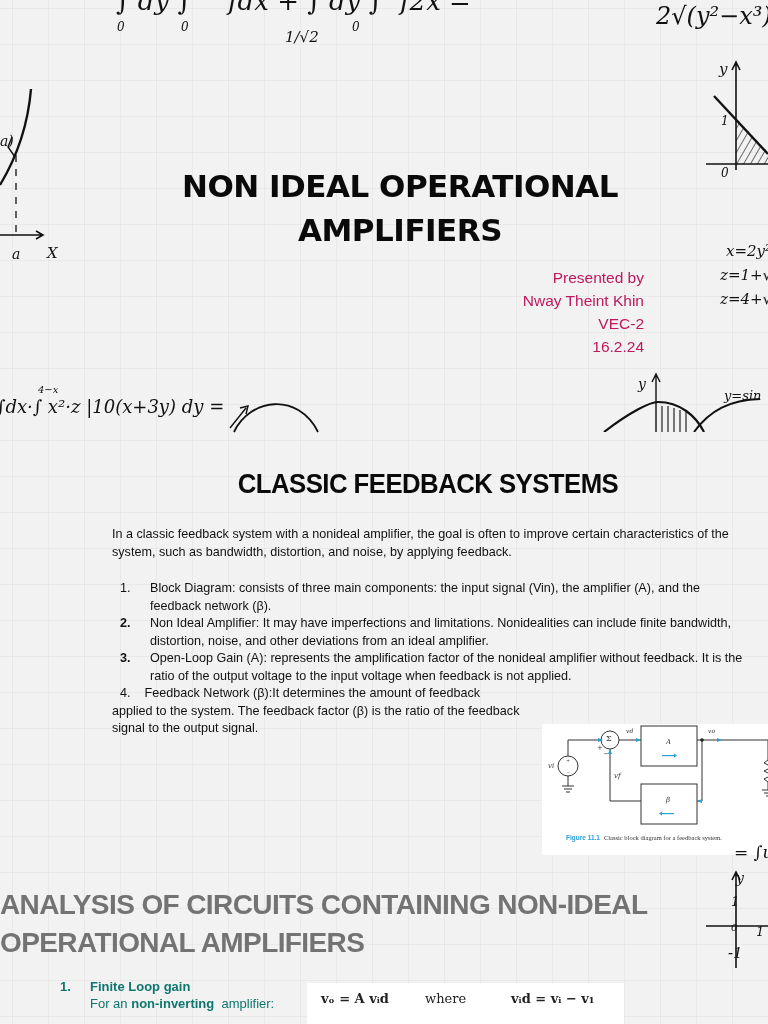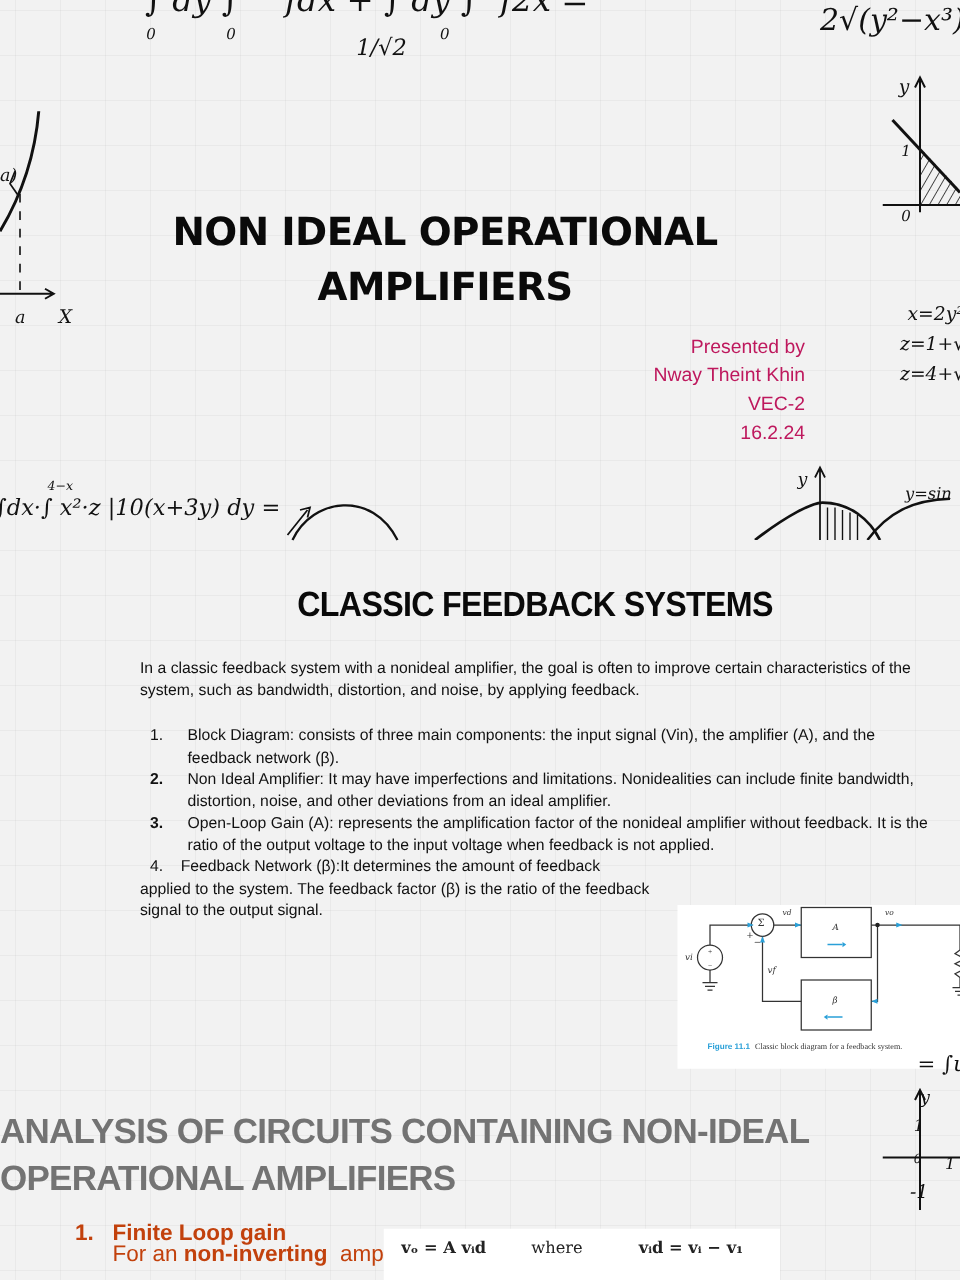--- a/index.html
+++ b/index.html
@@ -18,21 +18,21 @@
   .slide1 { top: 0; height: 432px; }
   .slide2 { top: 432px; height: 428px; margin-left: 44px; }
   .slide3 { top: 860px; height: 164px; }
 
   .deco { position: absolute; pointer-events: none; }
   .hand { font-family: "DejaVu Serif", serif; font-style: italic; color: #111; position: absolute; white-space: nowrap; }
 
   .title1 {
     position: absolute; left: 0; width: 712px; top: 164px;
     text-align: center; font-family: "DejaVu Sans", sans-serif;
-    font-weight: bold; font-size: 31px; line-height: 44px; letter-spacing: -0.5px; color: #0a0a0a;
+    font-weight: bold; font-size: 31px; line-height: 44px; letter-spacing: -0.5px; color: #0a0a0a; padding-left: 44px;
   }
   .presenter {
     position: absolute; right: 124px; top: 266px; text-align: right;
     font-family: "Liberation Sans", sans-serif; font-size: 15.5px; line-height: 23px; color: #be185d;
   }
 
   .title2 {
     position: absolute; left: 0; width: 768px; top: 36px; text-align: center;
     font-family: "Liberation Sans", sans-serif; font-weight: bold; font-size: 28px;
     letter-spacing: -0.6px; transform: scaleX(0.92); color: #0a0a0a;
@@ -59,21 +59,21 @@
   }
   .caption .fig { color: #2aa0d8; font-family: "Liberation Sans", sans-serif; font-weight: bold; margin-right: 4px; }
 
   .title3 {
     position: absolute; left: 0; width: 768px; top: 26px; text-align: left;
     font-family: "Liberation Sans", sans-serif; font-weight: bold; font-size: 28px; line-height: 38px;
     letter-spacing: -0.6px; color: #737373;
   }
   .sec-item {
     position: absolute; left: 60px; top: 118px; font-family: "Liberation Sans", sans-serif;
-    font-size: 18px; line-height: 17px; color: #c2410c;
+    font-size: 13px; line-height: 17px; color: #0f766e;
   }
   .sec-item .num { font-weight: bold; display: inline-block; width: 30px; }
   .sec-item .head { font-weight: bold; }
   .sec-item .line2 { padding-left: 30px; }
   .sec-item .line2 b { font-weight: bold; }
   .formula {
     position: absolute; left: 307px; top: 123px; width: 317px; height: 50px; background: #fff;
     font-family: "DejaVu Serif", serif; font-size: 13px; color: #222;
   }
   .formula span { position: absolute; top: 8px; white-space: nowrap; }
@@ -81,21 +81,21 @@
 </head>
 <body>
 
 <section class="slide slide1">
 
   <div class="hand" style="left:116px; top:-14px; font-size:26px;">∫ dy ∫</div>
   <div class="hand" style="left:228px; top:-14px; font-size:26px;">fdx + ∫ dy ∫</div>
   <div class="hand" style="left:400px; top:-14px; font-size:26px;">f2x =</div>
   <div class="hand" style="left:117px; top:20px; font-size:12px;">0</div>
   <div class="hand" style="left:181px; top:20px; font-size:12px;">0</div>
-  <div class="hand" style="left:285px; top:28px; font-size:18px;">1/√2</div>
+  <div class="hand" style="left:285px; top:28px; font-size:15px;">1/√2</div>
   <div class="hand" style="left:352px; top:20px; font-size:12px;">0</div>
   <div class="hand" style="left:656px; top:2px; font-size:24px;">2√(y²−x³)</div>
 
   <svg class="deco" style="left:0; top:85px;" width="60" height="160" viewBox="0 0 60 160">
     <path d="M31 4 C 28 40, 18 70, 0 100" fill="none" stroke="#111" stroke-width="2.4"></path>
     <path d="M16 70 L16 150" stroke="#111" stroke-width="1.3" stroke-dasharray="7 7"></path>
     <path d="M0 150 L42 150 M36 146 L43 150 L36 154" fill="none" stroke="#111" stroke-width="1.6"></path>
     <path d="M12 52 L8 62 L15 72" fill="none" stroke="#111" stroke-width="1.4"></path>
   </svg>
   <div class="hand" style="left:0; top:133px; font-size:14px;">a)</div>

